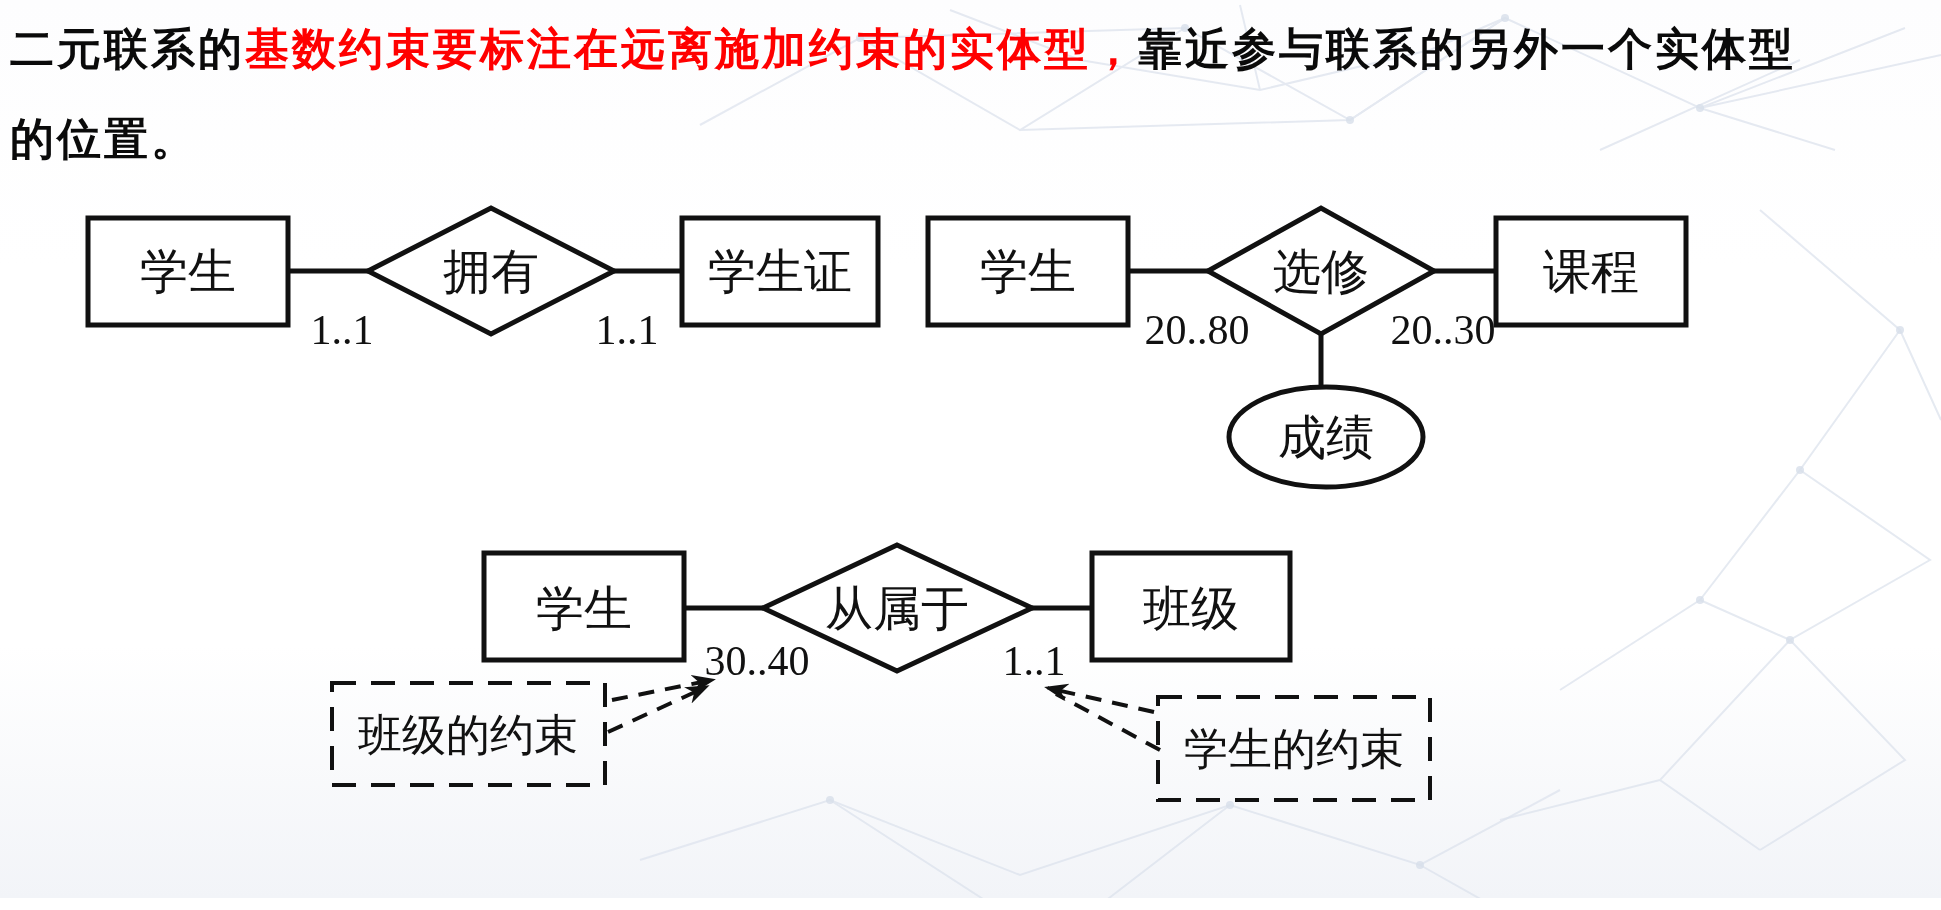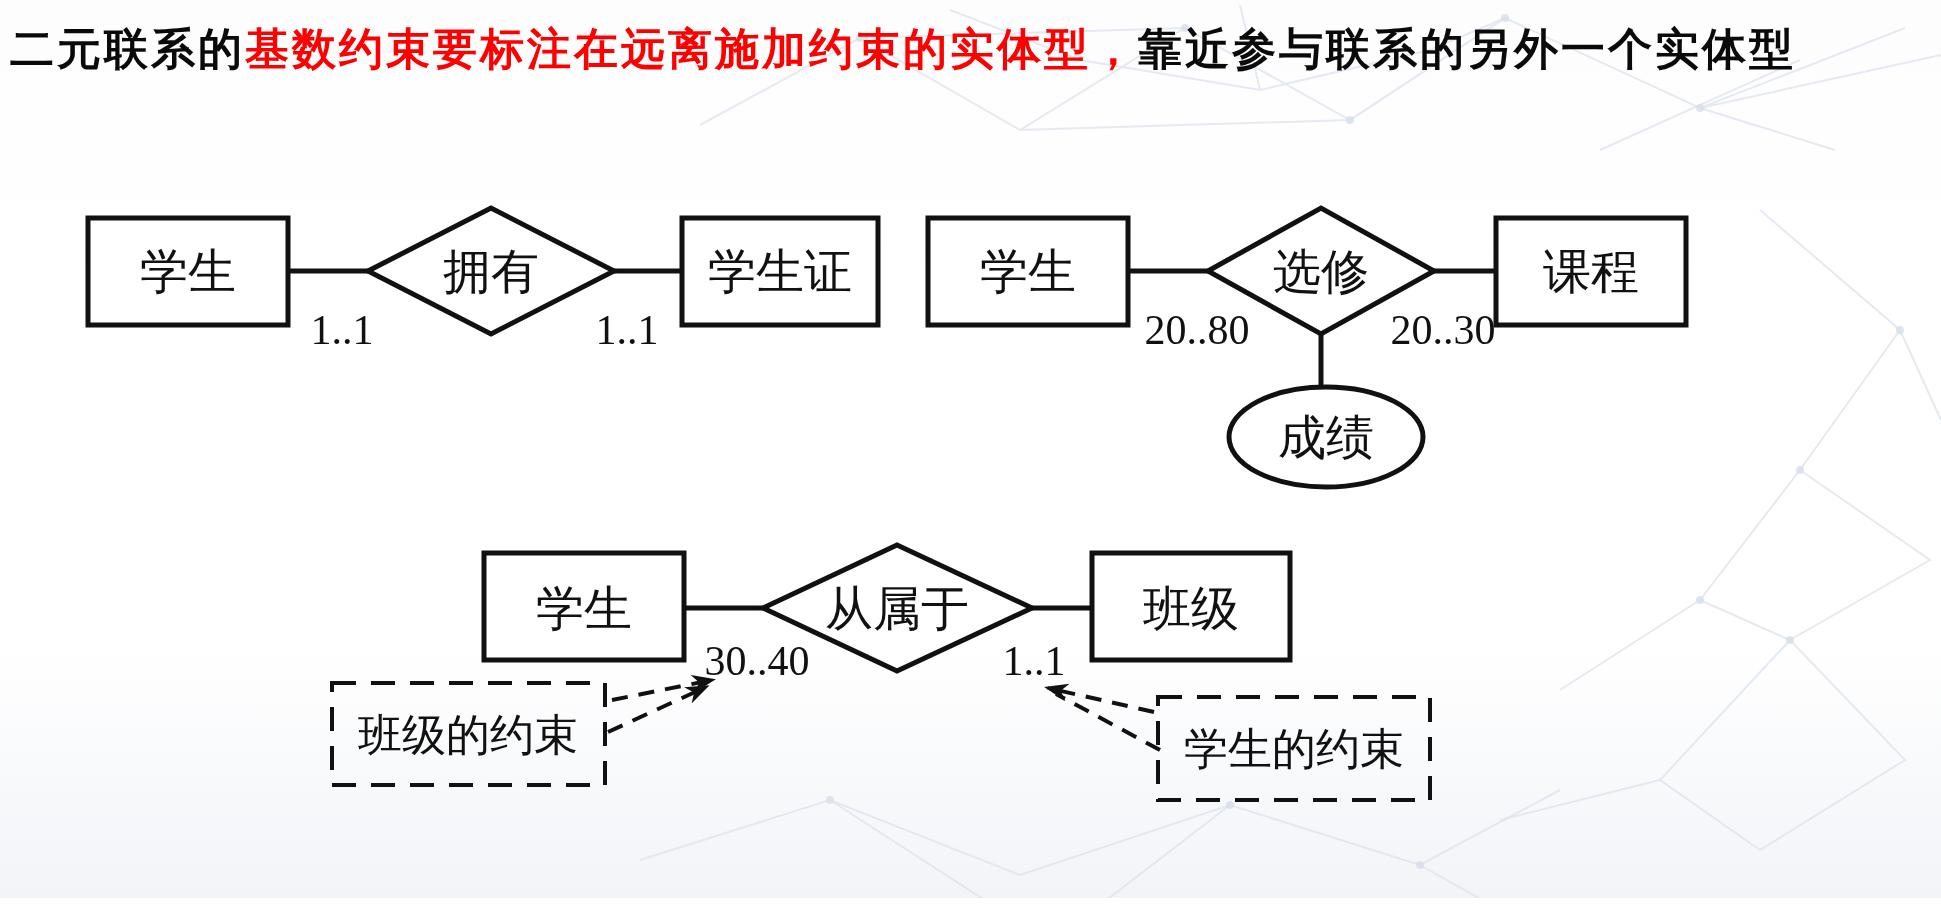--- a/index.html
+++ b/index.html
@@ -70,20 +70,21 @@
       <circle class="plexus-node" cx="1700" cy="600" r="4"></circle>
       <circle class="plexus-node" cx="1790" cy="640" r="4"></circle>
       <circle class="plexus-node" cx="830" cy="800" r="4"></circle>
       <circle class="plexus-node" cx="1230" cy="805" r="4"></circle>
       <circle class="plexus-node" cx="1420" cy="865" r="4"></circle>
     </g>
   </svg>
 
   <div class="title-block">
     <span class="title-line"><span>二元联系的</span><span class="em-red">基数约束要标注在远离施加约束的实体型，</span><span>靠近参与联系的另外一个实体型</span></span>
+    <span class="title-line">的位置。</span>
   </div>
 
   <svg class="diagram-layer" width="1941" height="910" viewBox="0 0 1941 910">
     <defs>
       <marker id="arrow" markerUnits="userSpaceOnUse" markerWidth="30" markerHeight="30" refX="20" refY="11" orient="auto">
         <path d="M0,2 L24,11 L0,20 L7,11 z" fill="#111111"></path>
       </marker>
     </defs>
 
     <g>

